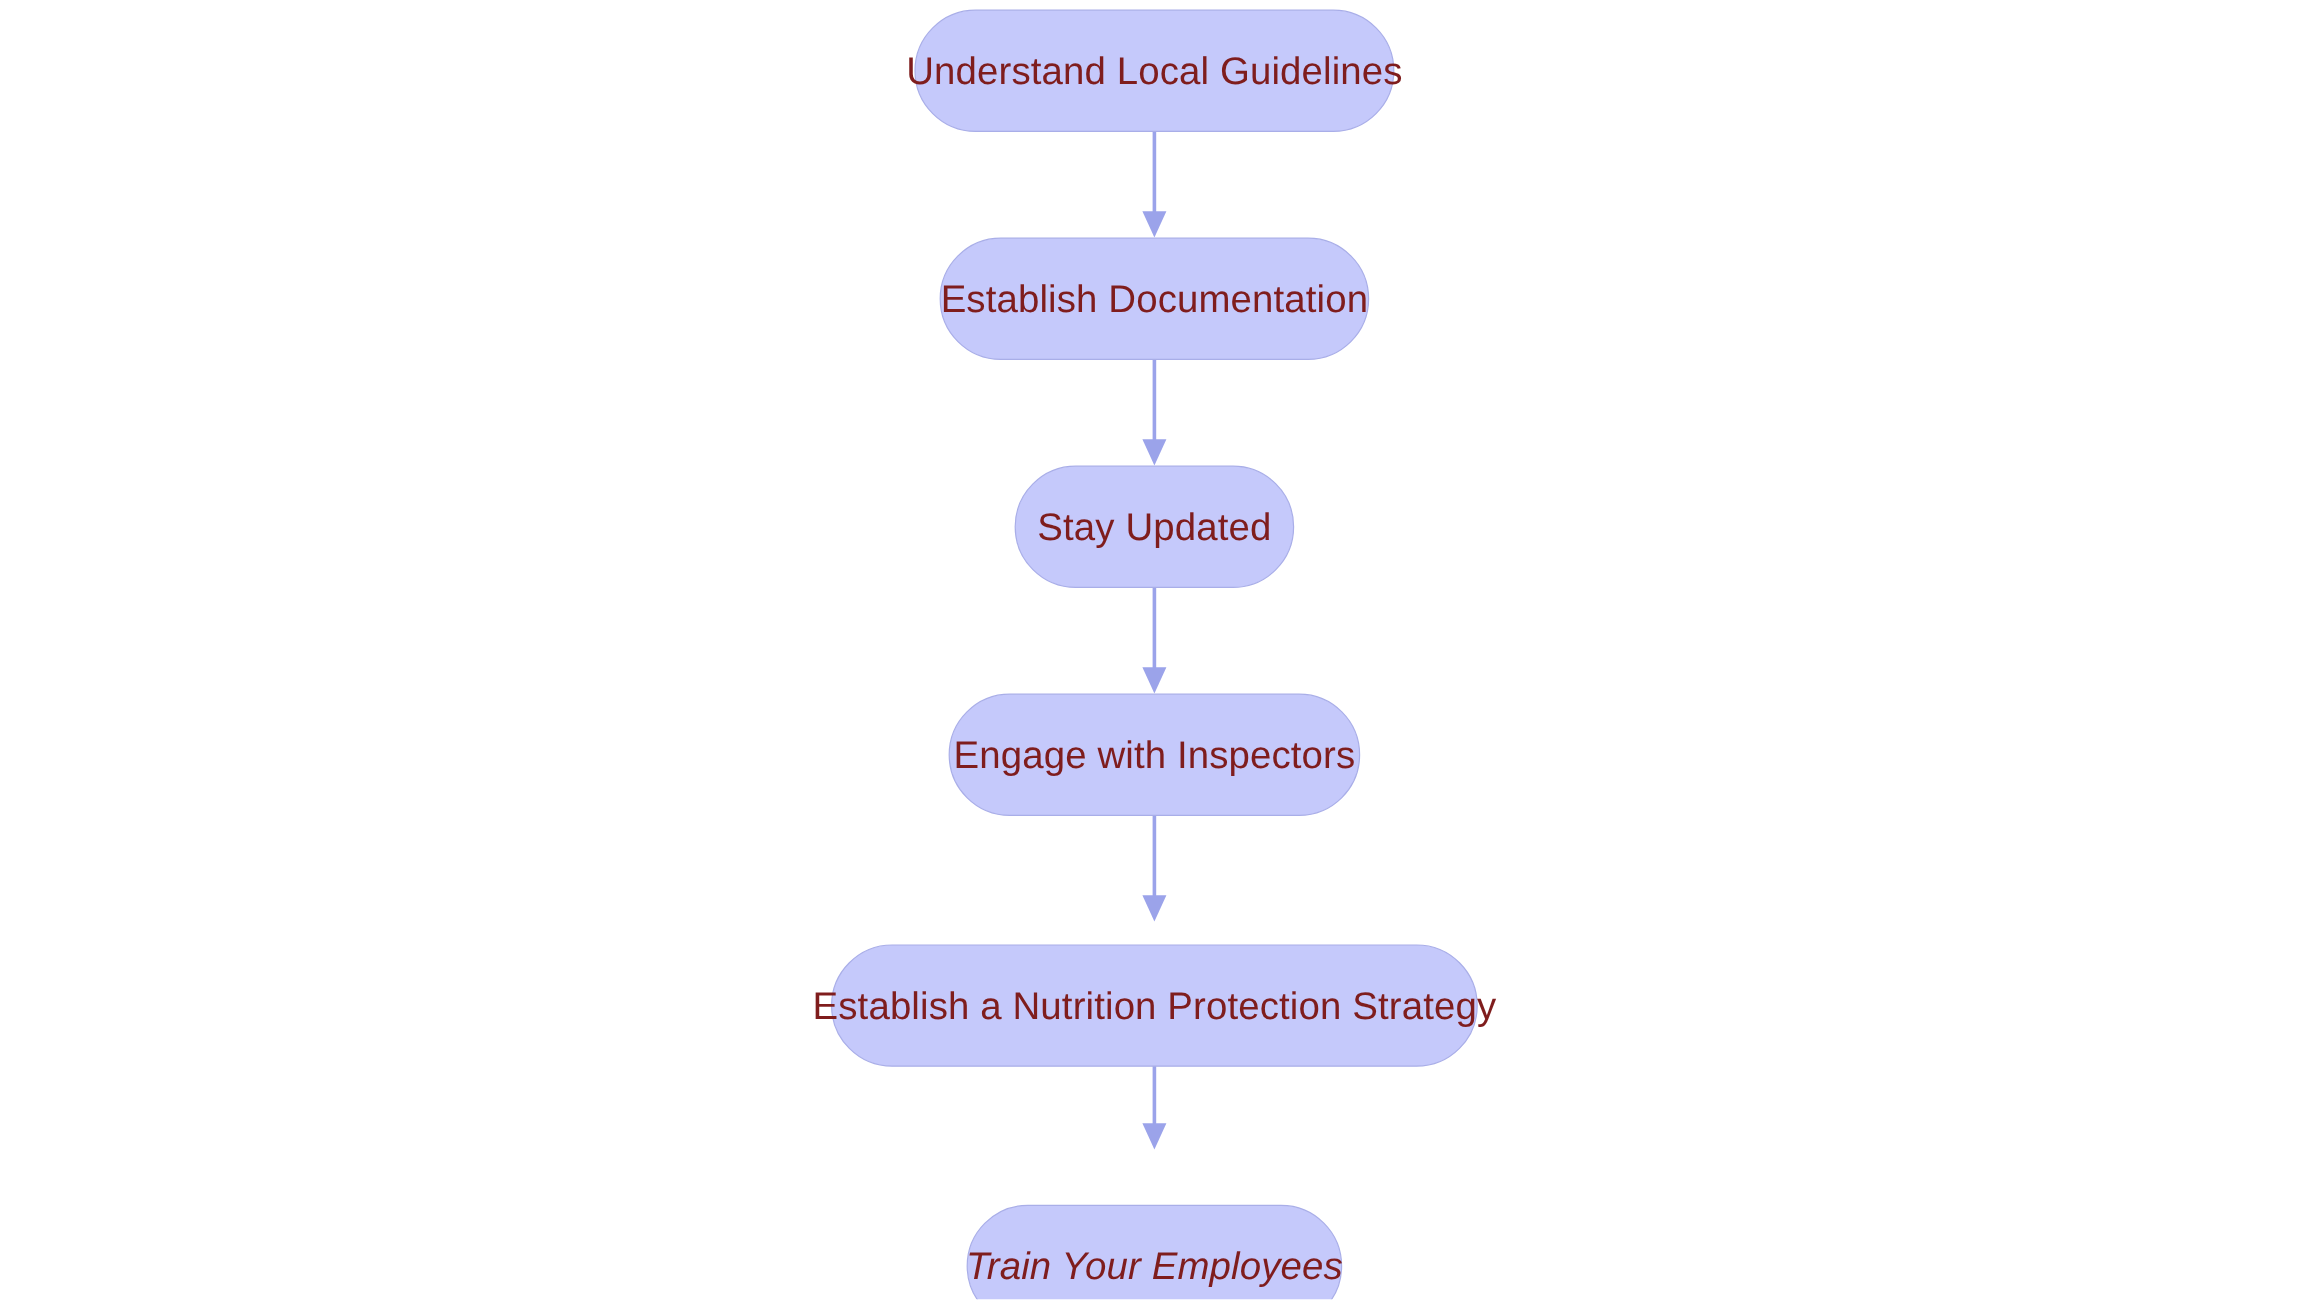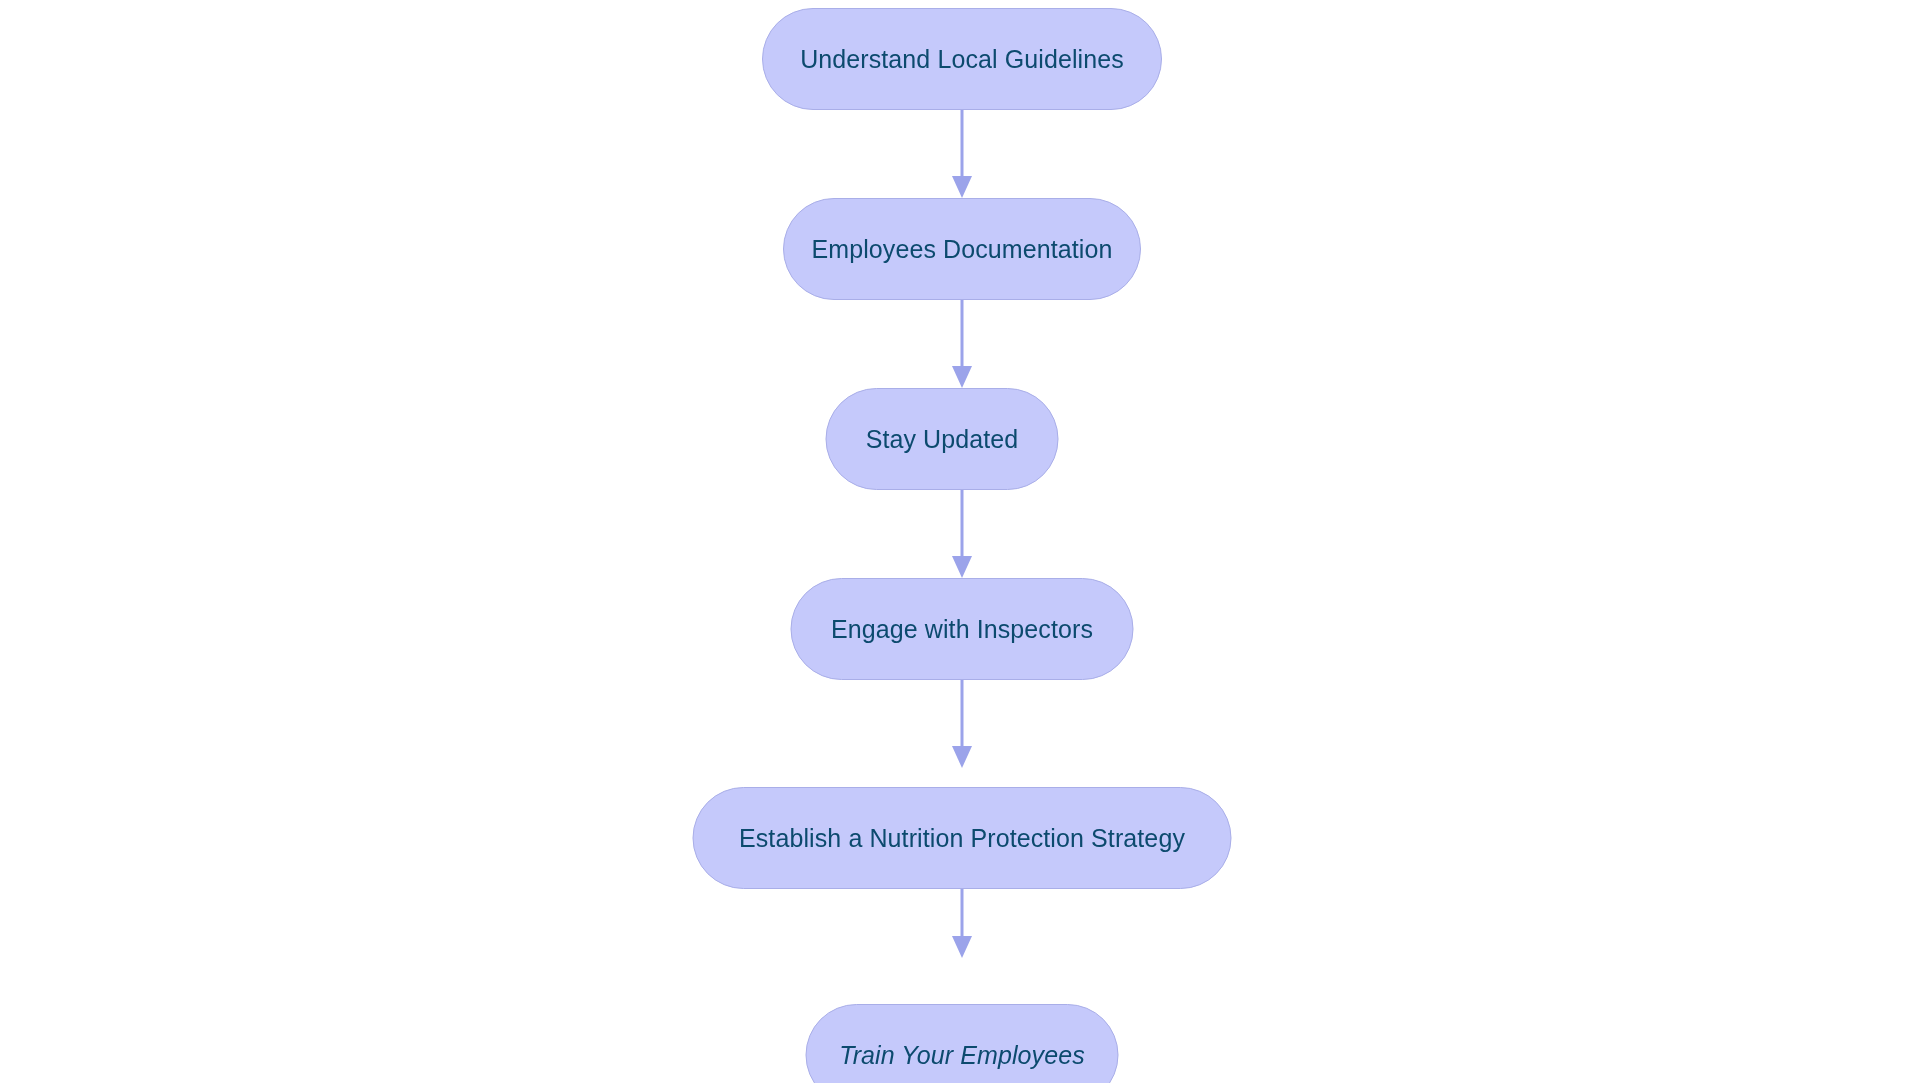--- a/index.html
+++ b/index.html
@@ -31,22 +31,22 @@
     height: 102px;
     background: #c5c9fb;
     border: 1.5px solid #a9aee8;
     border-radius: 51px;
     display: flex;
     align-items: center;
     justify-content: center;
     transform: translateX(-50%);
   }
   .node-label {
-    color: #0c4a6e;
-    font-size: 25px;
+    color: #7f1d1d;
+    font-size: 32px;
     font-weight: 400;
     letter-spacing: 0.1px;
     white-space: nowrap;
     line-height: 1;
     font-family: "Liberation Sans", sans-serif;
   }
   .edge {
     position: absolute;
     transform: translateX(-50%);
     width: 26px;
@@ -95,24 +95,24 @@
         <line x1="13" y1="0" x2="13" y2="70" stroke="#9ba3ea" stroke-width="3"></line>
         <polygon points="13,88 3,66 23,66" fill="#9ba3ea"></polygon>
       </svg>
     </div>
 
     <div class="node" style="left:962px; top:8px; width:400px;">
       <span class="node-label">Understand Local Guidelines</span>
     </div>
 
     <div class="node" style="left:962px; top:198px; width:358px;">
-      <span class="node-label">Employees Documentation</span>
+      <span class="node-label">Establish Documentation</span>
     </div>
 
-    <div class="node" style="left:942px; top:388px; width:233px;">
+    <div class="node" style="left:962px; top:388px; width:233px;">
       <span class="node-label">Stay Updated</span>
     </div>
 
     <div class="node" style="left:962px; top:578px; width:343px;text-align:center;">
       <span class="node-label">Engage with Inspectors</span>
     </div>
 
     <div class="node" style="left:962px; top:768px; width:539px;margin-top:19px;">
       <span class="node-label">Establish a Nutrition Protection Strategy</span>
     </div>

